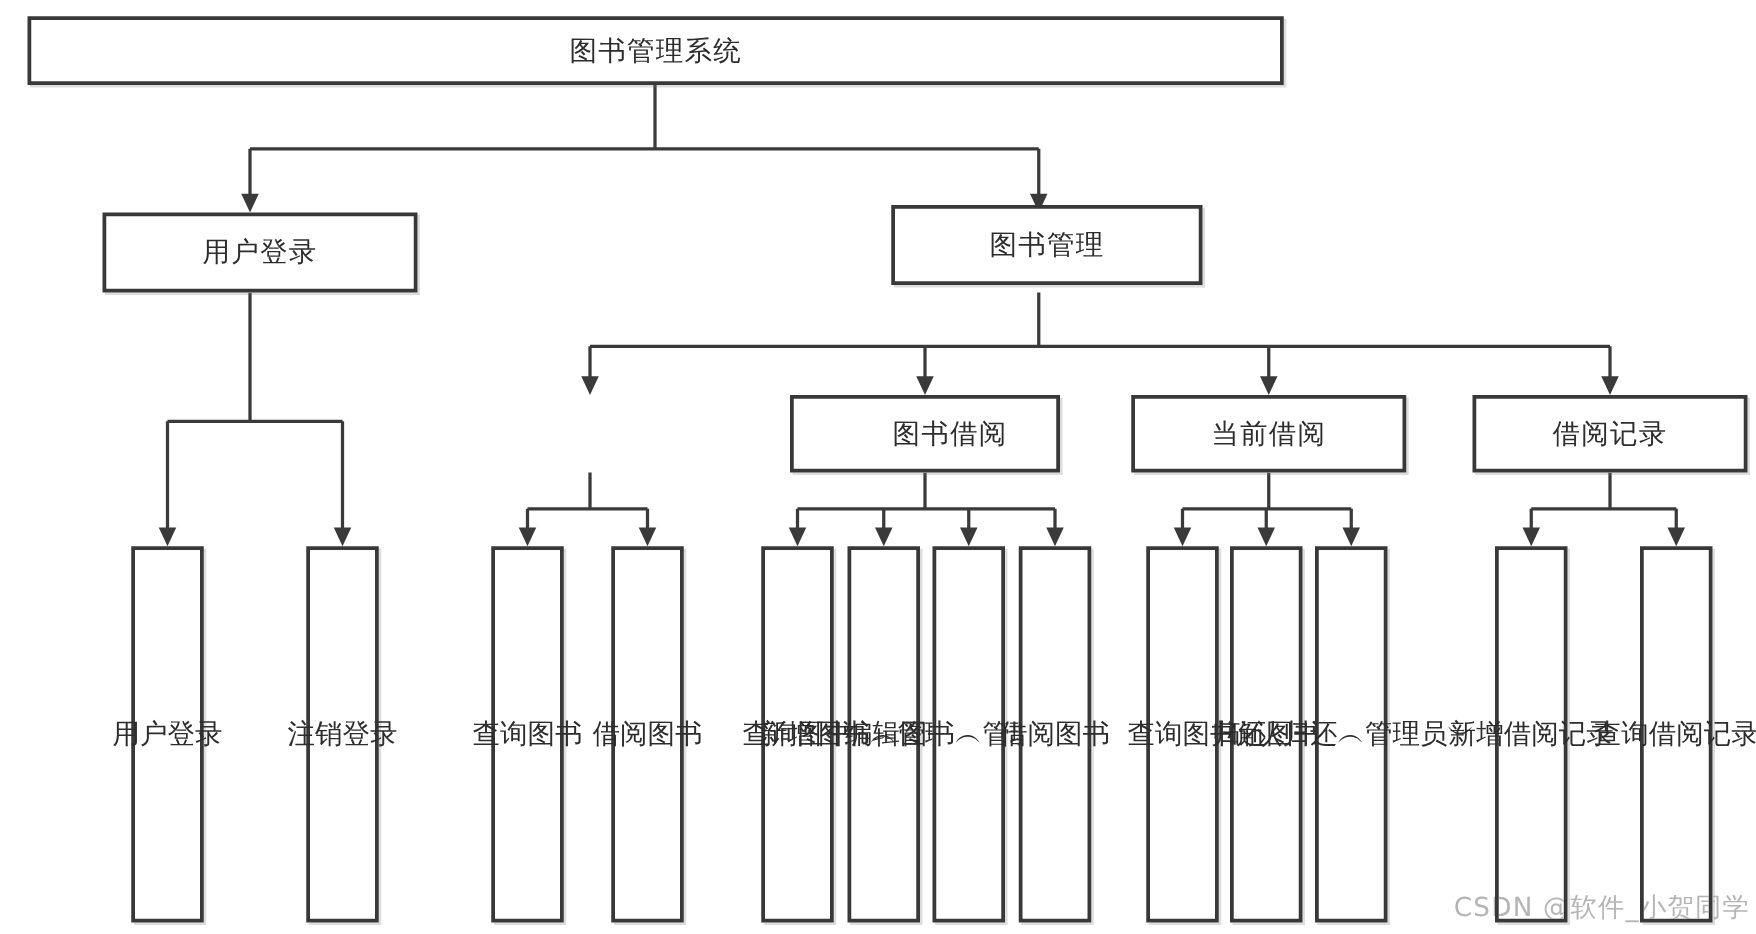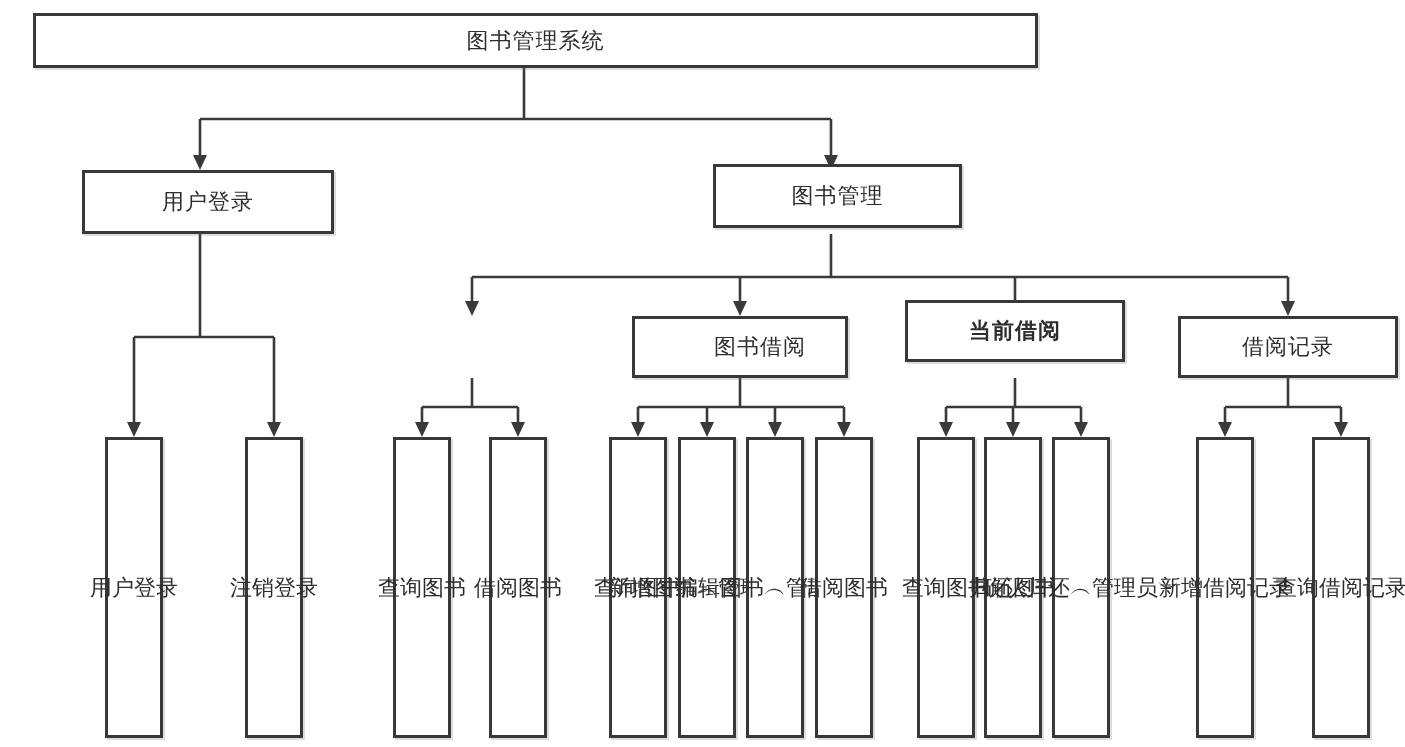--- a/index.html
+++ b/index.html
@@ -76,27 +76,27 @@
     <path class="l" d="M1288 378V407 M1225 407H1341 M1225 407V424 M1341 407V424"></path>
 
     <path class="a" d="M193 155h14l-7 15z M824 155h14l-7 15z
       M465 301h14l-7 15z M733 301h14l-7 15z M1008 301h14l-7 15z M1281 301h14l-7 15z
       M127 422h14l-7 15z M267 422h14l-7 15z M415 422h14l-7 15z M511 422h14l-7 15z
       M631 422h14l-7 15z M700 422h14l-7 15z M768 422h14l-7 15z M837 422h14l-7 15z
       M939 422h14l-7 15z M1006 422h14l-7 15z M1074 422h14l-7 15z
       M1218 422h14l-7 15z M1334 422h14l-7 15z"></path>
   </svg>
 
-  <div class="node" style="left:22px;top:13px;width:1005px;height:55px;margin-left:11px;">图书管理系统</div>
+  <div class="node" style="left:22px;top:13px;width:1005px;height:55px;">图书管理系统</div>
 
   <div class="node" style="left:82px;top:170px;width:252px;height:64px;">用户登录</div>
   <div class="node" style="left:713px;top:164px;width:249px;height:64px;">图书管理</div>
 
   <div class="node" style="left:632px;top:316px;width:216px;height:62px;padding-left:40px;">图书借阅</div>
-  <div class="node" style="left:905px;top:300px;width:220px;height:62px;font-weight:bold;">当前借阅</div>
+  <div class="node" style="left:905px;top:316px;width:220px;height:62px;">当前借阅</div>
   <div class="node" style="left:1178px;top:316px;width:220px;height:62px;">借阅记录</div>
 
   <div class="leaf" style="left:105px;top:437px;">
       <span>用</span>
       <span>户</span>
       <span>登</span>
       <span>录</span>
     </div>
   <div class="leaf" style="left:245px;top:437px;">
       <span>注</span>
@@ -187,13 +187,14 @@
     </div>
   <div class="leaf" style="left:1312px;top:437px;">
       <span>查</span>
       <span>询</span>
       <span>借</span>
       <span>阅</span>
       <span>记</span>
       <span>录</span>
     </div>
 
+  <div class="watermark">CSDN @软件_小贺同学</div>
 </div>
 
 </body></html>

